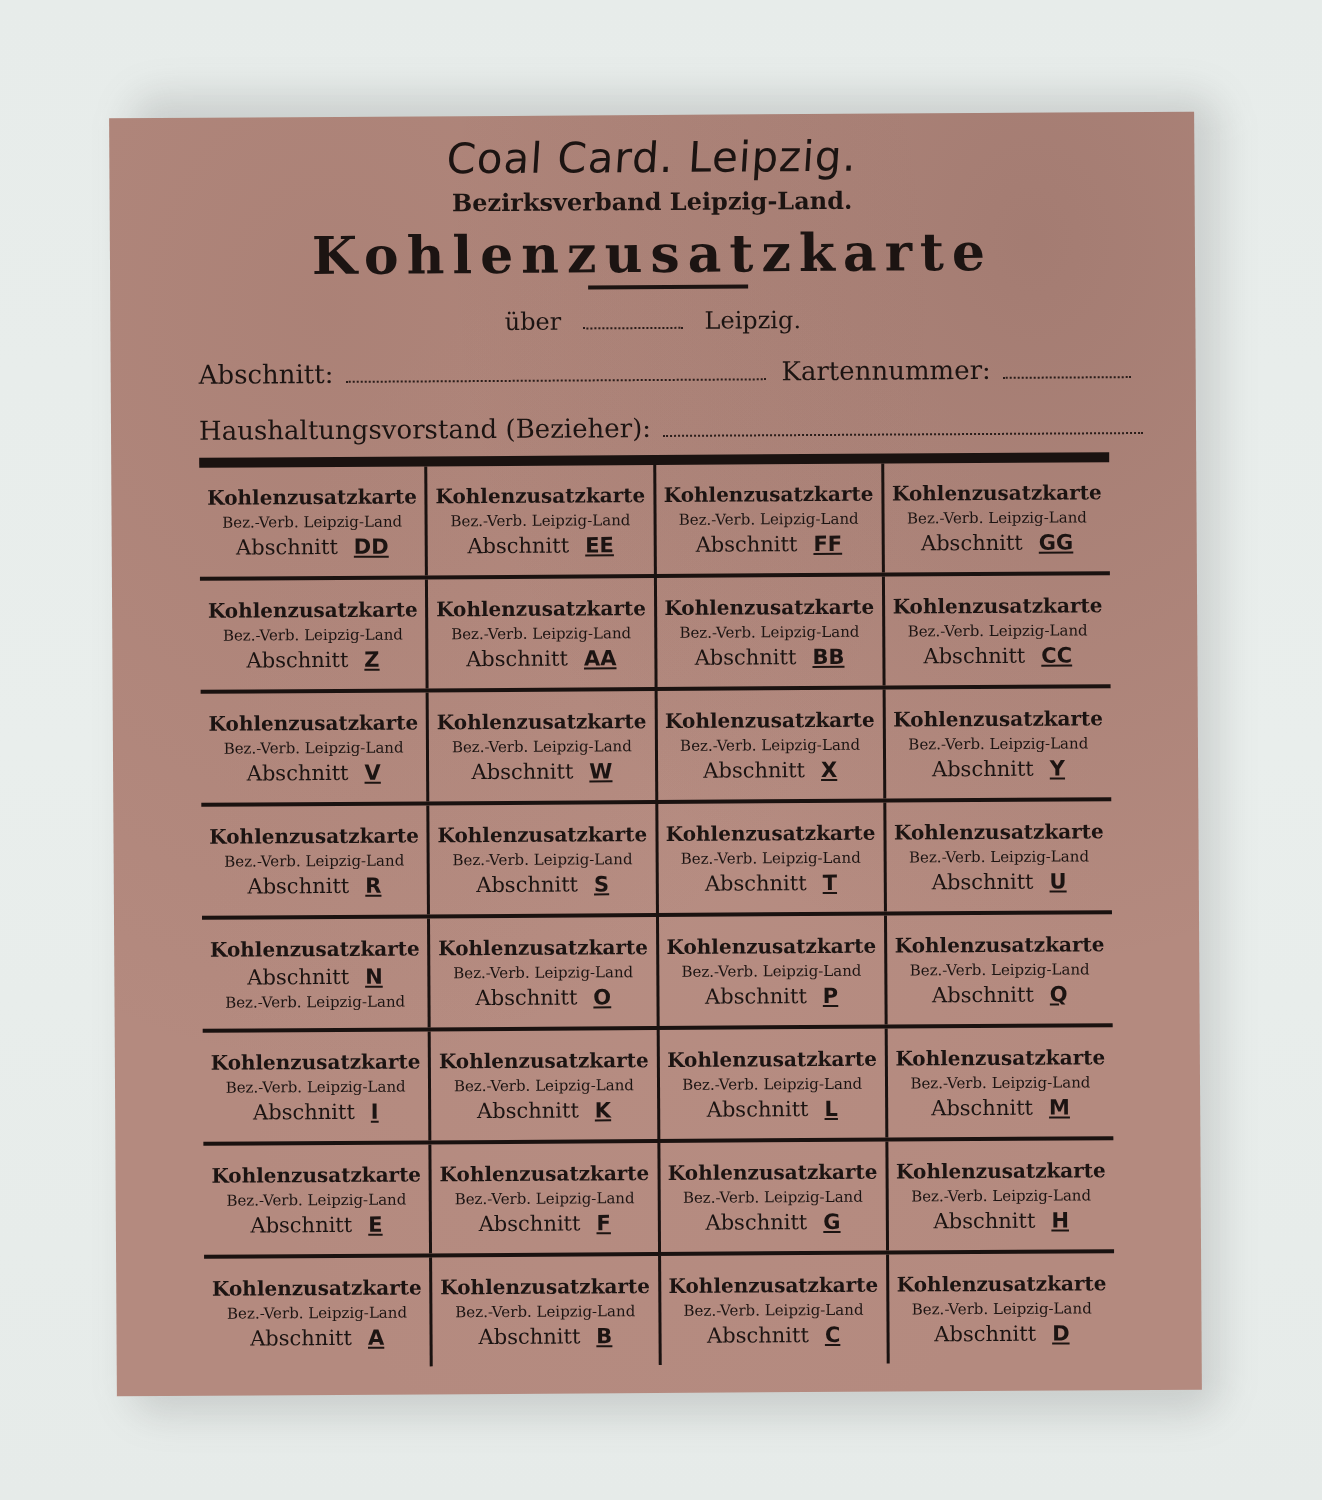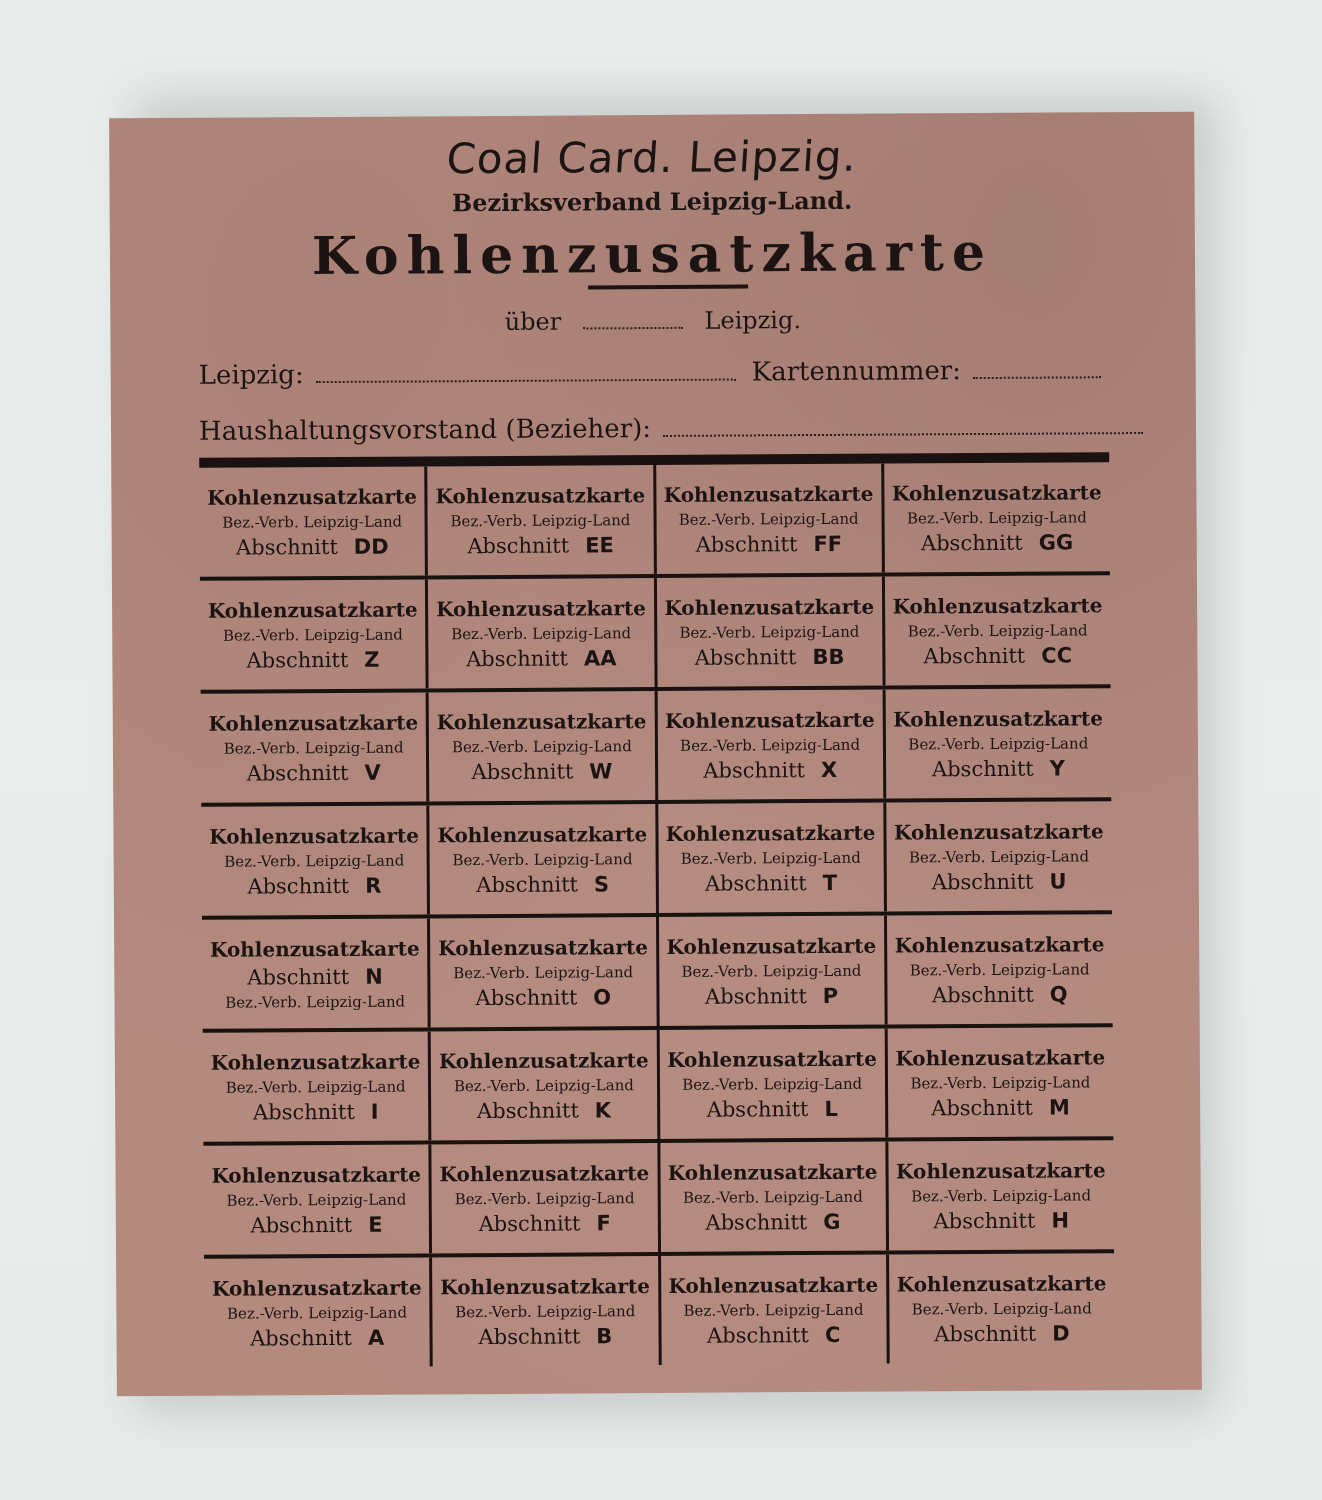--- a/index.html
+++ b/index.html
@@ -35,38 +35,38 @@
   .row-field { position:absolute; left:88px; font-size:26px; display:flex; align-items:baseline; }
   .heavy { position:absolute; left:88px; width:910px; top:340px; height:10px; background:#1a1210; }
   .grid { position:absolute; left:88px; top:350px; width:910px; }
   .grow { display:flex; border-bottom:4px solid #1a1210; height:109px; }
   .grow:last-child { border-bottom:none; }
   .cell { flex:1; border-right:3px solid #1a1210; display:flex; flex-direction:column; align-items:center; justify-content:center; gap:4px; }
   .cell:last-child { border-right:none; }
   .c-title { font-weight:bold; font-size:20px; }
   .c-sub { font-size:15px; }
   .c-sec { font-size:21px; }
-  .c-sec b { font-family:"DejaVu Sans", sans-serif; font-weight:900; font-size:21px; margin-left:16px; }
+  .c-sec b { font-family:"DejaVu Sans", sans-serif; font-weight:900; font-size:21px; margin-left:16px;text-decoration:underline; }
 </style>
 </head>
 <body>
 
 <div class="shadow"></div>
 <div class="card">
   <div class="hand">Coal Card. Leipzig.</div>
   <div class="sub">Bezirksverband Leipzig-Land.</div>
   <div class="title">Kohlenzusatzkarte</div>
   <div class="title-ul"></div>
   <div class="qty">
     <span>über</span>
     <span class="dots" style="width:100px;margin:0 14px;"></span>
     <span>Leipzig.</span>
   </div>
   <div class="row-field" style="top:242px;">
-    <span>Leipzig:</span>
+    <span>Abschnitt:</span>
     <span class="dots" style="width:420px;margin:0 16px 0 12px;"></span>
     <span>Kartennummer:</span>
     <span class="dots" style="width:128px;margin-left:12px;"></span>
   </div>
   <div class="row-field" style="top:298px;">
     <span>Haushaltungsvorstand (Bezieher):</span>
     <span class="dots" style="width:480px;margin-left:12px;"></span>
   </div>
   <div class="heavy"></div>
 

